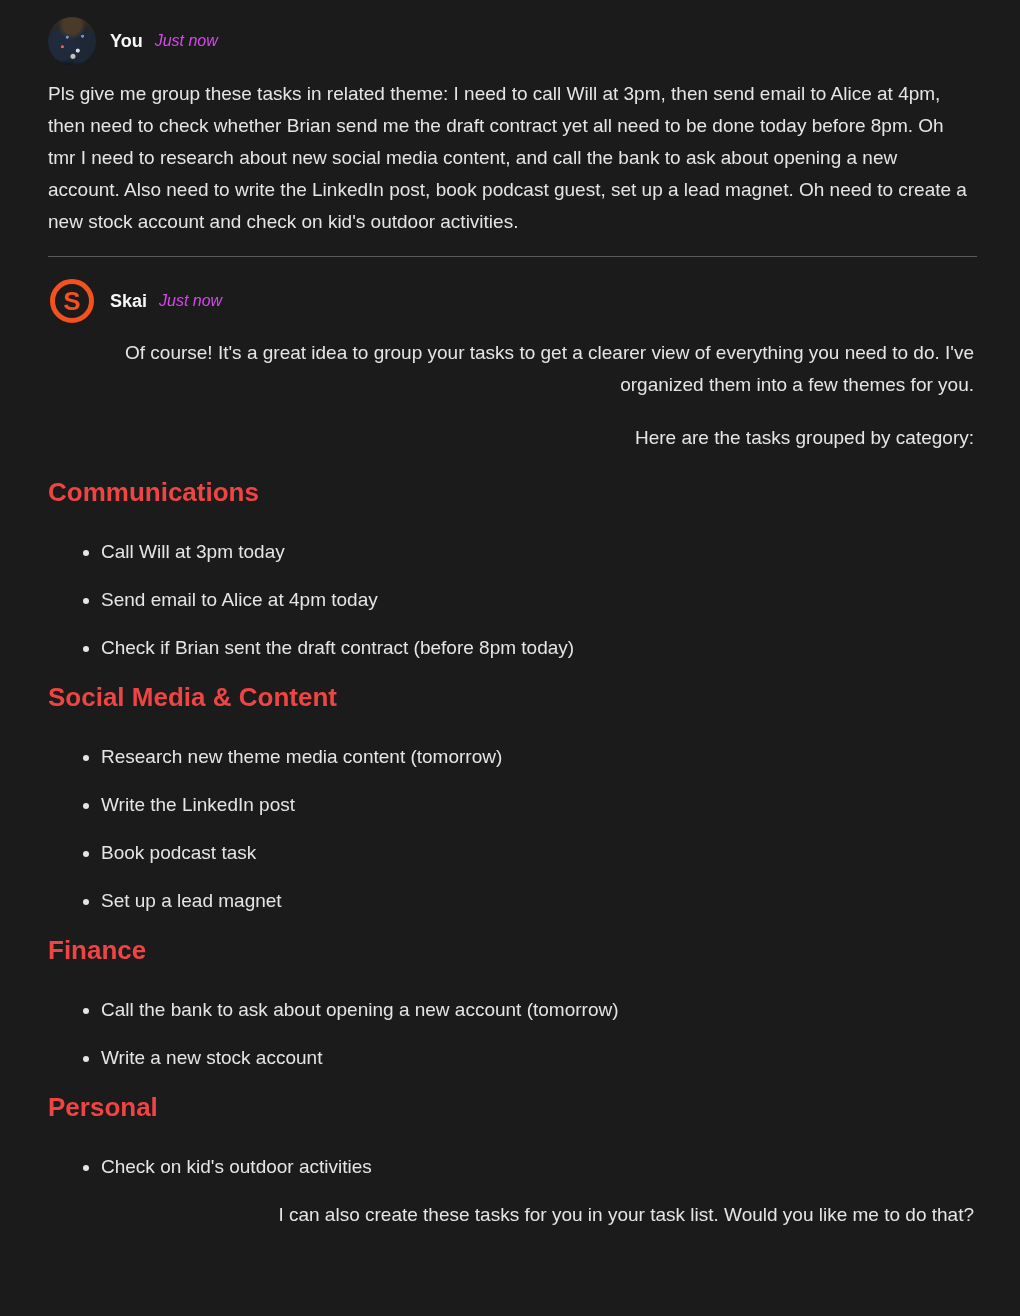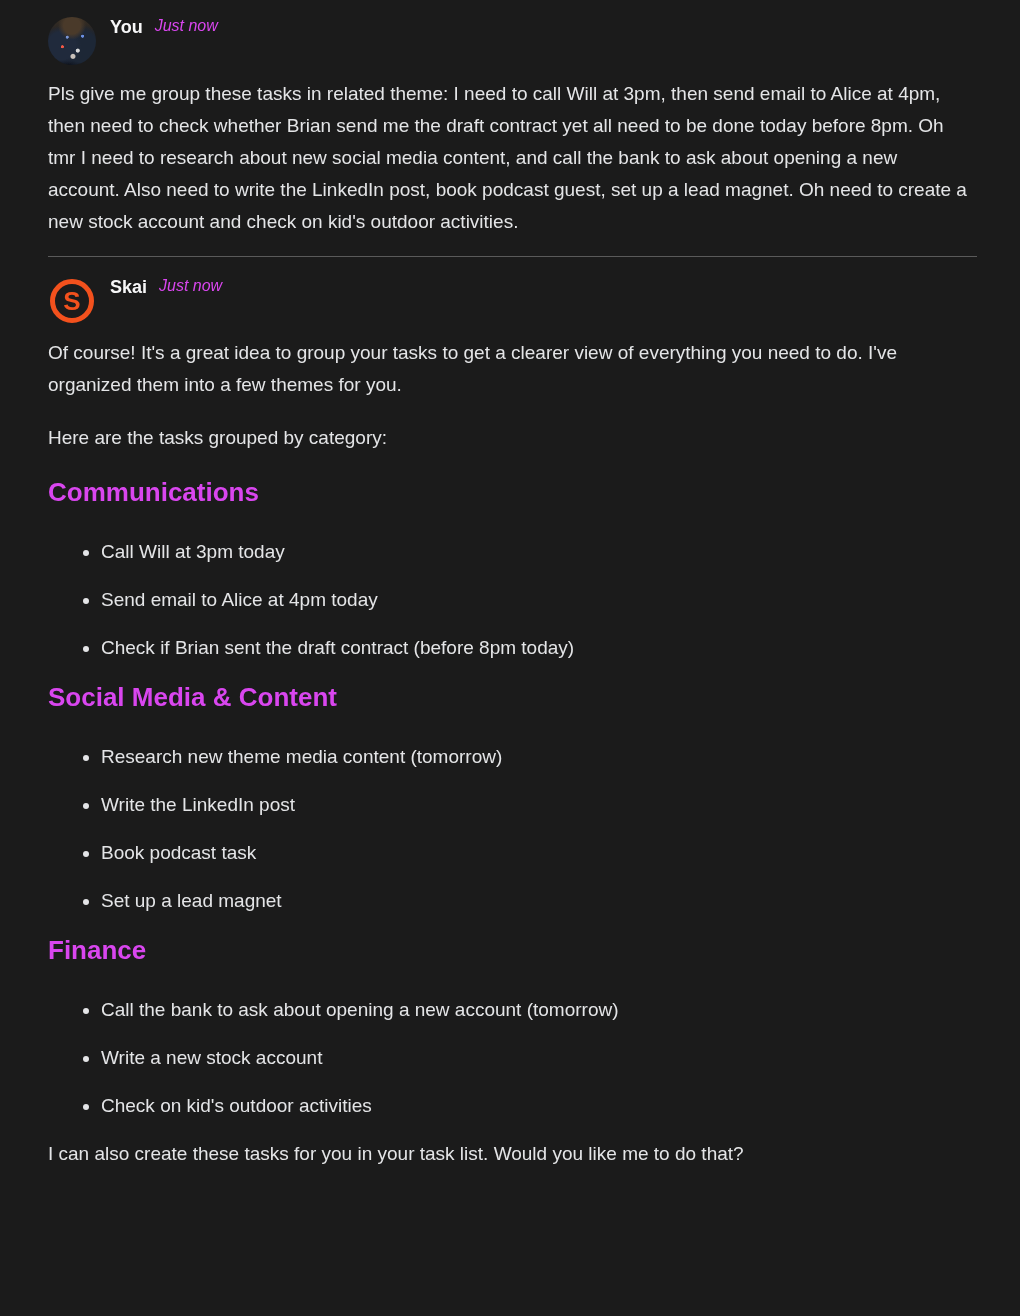--- a/index.html
+++ b/index.html
@@ -11,20 +11,21 @@
     color: #e4e5e7;
     font-family: "Liberation Sans", sans-serif;
     overflow: hidden;
   }
   .page {
     padding: 17px 46px 0 48px;
     width: 1020px;
   }
   .msg-header {
     display: flex;
+    align-items: center;
     height: 48px;
   }
   .avatar {
     width: 48px;
     height: 48px;
     border-radius: 50%;
     flex: 0 0 48px;
     overflow: hidden;
     background:
       radial-gradient(circle 3px at 30% 62%, rgba(255,90,70,.95) 0 40%, transparent 60%),
@@ -64,27 +65,28 @@
   .skai-logo {
     width: 48px;
     height: 48px;
     flex: 0 0 48px;
   }
   .assistant-body { margin-top: 12px; max-width: 932px; }
   .assistant-body p {
     margin: 0 0 21px 0;
     font-size: 19px;
     line-height: 32px;
+    text-align: right;
   }
   .assistant-body h2 {
     margin: 10px 0 27px 0;
     font-size: 26px;
     line-height: 34px;
     font-weight: bold;
-    color: #d946ef;
+    color: #ef4444;
   }
   .assistant-body ul {
     margin: 0;
     padding: 0 0 0 53px;
     list-style: disc;
   }
   .assistant-body li {
     margin: 0 0 16px 0;
     font-size: 19px;
     line-height: 32px;
@@ -145,20 +147,21 @@
 
   <section>
     <h2>Finance</h2>
     <ul>
               <li>Call the bank to ask about opening a new account (tomorrow)</li>
               <li>Write a new stock account</li>
             </ul>
   </section>
 
   <section>
+    <h2>Personal</h2>
     <ul>
               <li>Check on kid's outdoor activities</li>
             </ul>
   </section>
 </div>
 
       <p class="closing">I can also create these tasks for you in your task list. Would you like me to do that?</p>
     </div>
   </div>
 

